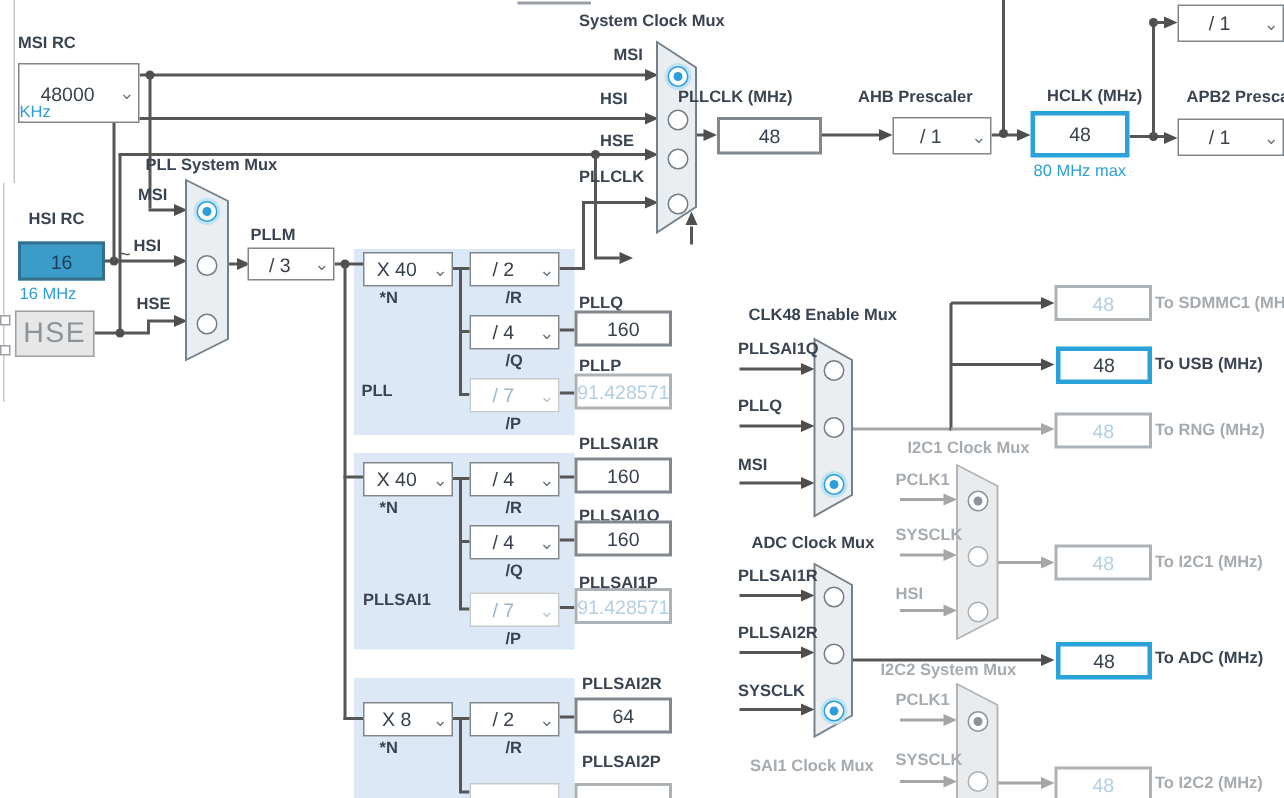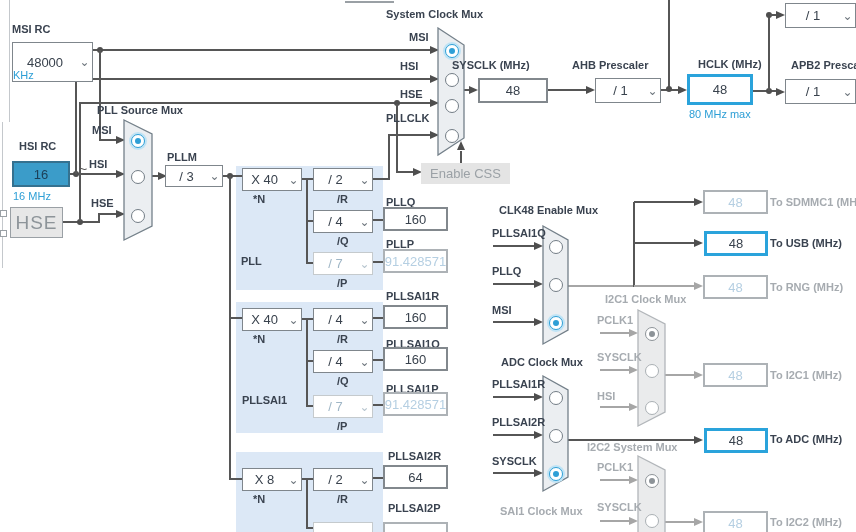--- a/index.html
+++ b/index.html
@@ -193,21 +193,21 @@
     <span>16</span>
   </div>
   <span class="blue" style="left:13px;top:190px">16 MHz</span>
 
   <div class="hseb" style="left:10px;top:207px;width:53px;height:31px">
     <span>HSE</span>
   </div>
   <div class="sq" style="left:0;top:210px"></div>
   <div class="sq" style="left:0;top:230px"></div>
 
-  <span class="lbl" style="left:97px;top:104px">PLL Source Mux</span>
+  <span class="lbl" style="left:97px;top:104px">PLL System Mux</span>
   <svg class="mux" style="left:123px;top:119px" width="31" height="123">
     <polygon points="1,1 29,15 29,107 1,121" fill="#ebeef1" stroke="#74808a" stroke-width="1.3"></polygon>
   </svg>
   <span class="lbl" style="left:92px;top:124px">MSI</span>
   <span class="lbl" style="left:89px;top:158px">HSI</span>
   <span class="lbl" style="left:91px;top:197px">HSE</span>
   <span class="rd sel" style="left:131px;top:134px"></span>
   <span class="rd" style="left:131px;top:170px"></span>
   <span class="rd" style="left:131px;top:209px"></span>
 
@@ -223,25 +223,22 @@
   </svg>
   <span class="lbl" style="left:409px;top:31px">MSI</span>
   <span class="lbl" style="left:400px;top:60px">HSI</span>
   <span class="lbl" style="left:400px;top:88px">HSE</span>
   <span class="lbl" style="left:386px;top:112px">PLLCLK</span>
   <span class="rd sel" style="left:445px;top:44px"></span>
   <span class="rd" style="left:445px;top:73px"></span>
   <span class="rd" style="left:445px;top:99px"></span>
   <span class="rd" style="left:445px;top:129px"></span>
 
-  <div class="btn" style="left:421px;top:163px;width:89px;height:21px">
-    <span>Enable CSS</span>
-  </div>
-
-  <span class="lbl" style="left:452px;top:59px">SYSCLK (MHz)</span>
+
+  <span class="lbl" style="left:452px;top:59px">PLLCLK (MHz)</span>
   <div class="vb" style="left:478px;top:78px;width:70px;height:25px">
     <span>48</span>
   </div>
 
   <span class="lbl" style="left:572px;top:59px">AHB Prescaler</span>
   <div class="dd" style="left:595px;top:78px;width:66px;height:25px">
     <span class="ddv">/ 1</span>
     <span class="chev">⌄</span>
   </div>
 

